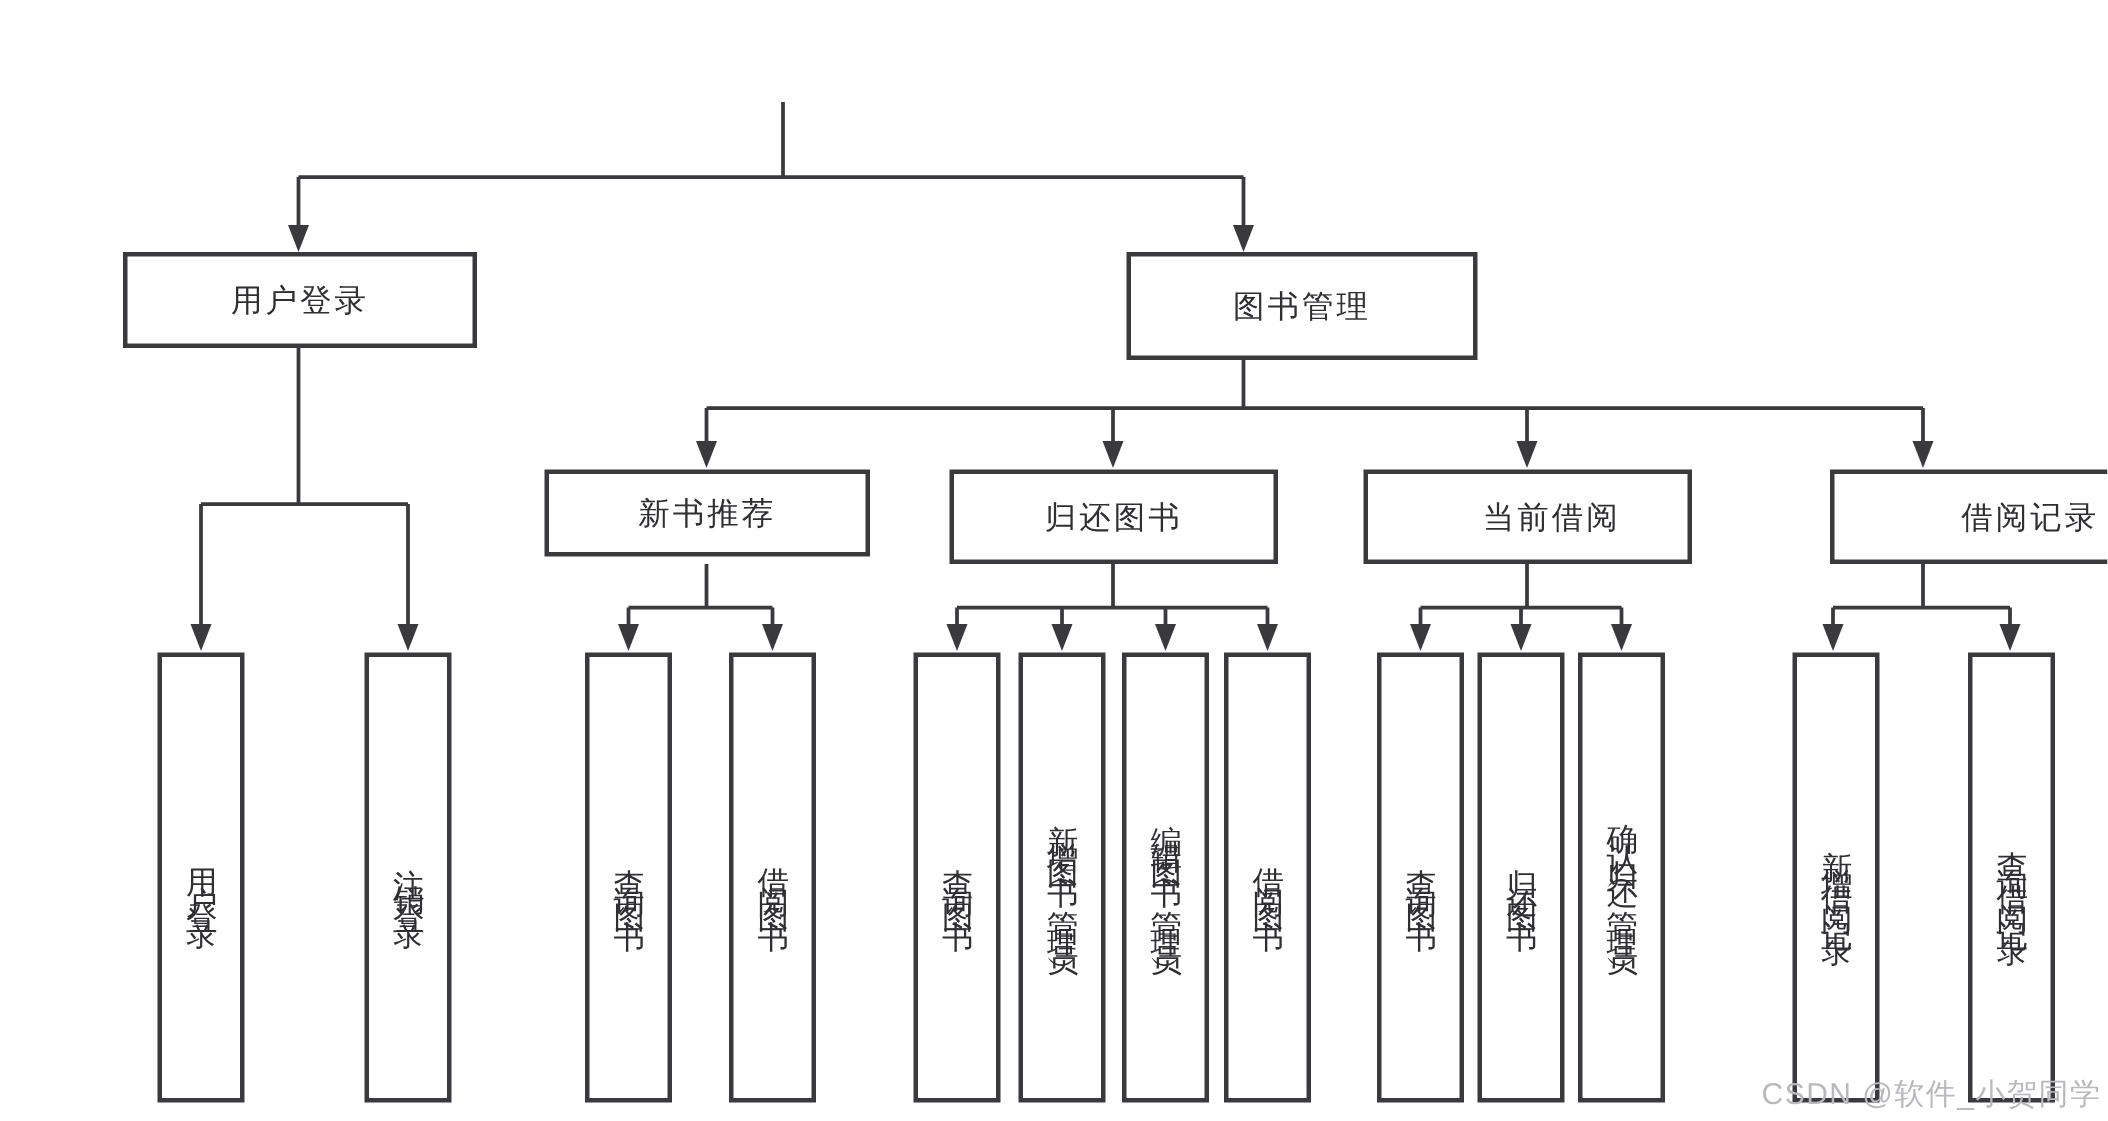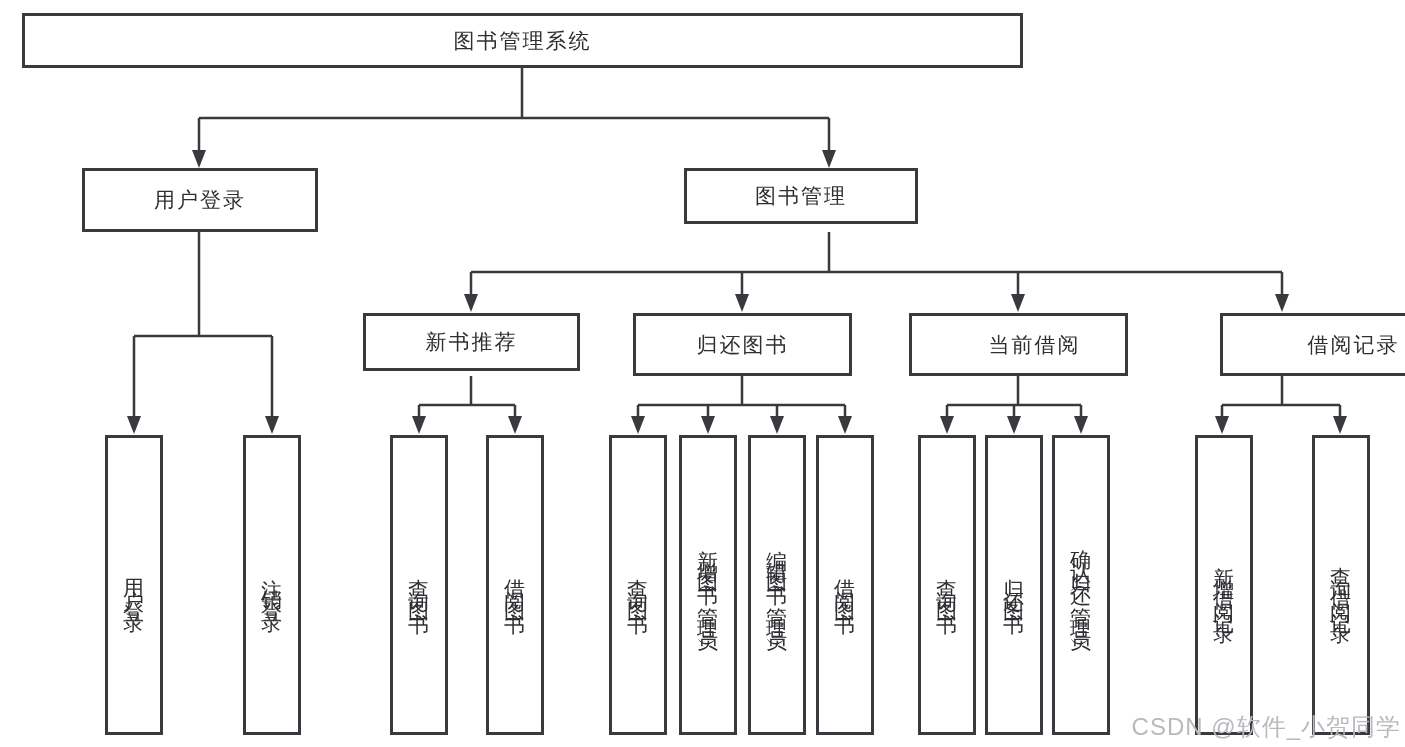--- a/index.html
+++ b/index.html
@@ -26,35 +26,35 @@
   }
   .vtext{
     writing-mode:vertical-rl;
     text-orientation:mixed;
     letter-spacing:0.55em;
     line-height:1;
   }
   
   .n-root{left:22px;top:13px;width:1001px;height:55px;}
   .n-ul{left:82px;top:168px;width:236px;height:64px;}
-  .n-bm{left:684px;top:168px;width:234px;height:56px;justify-content:center;}
+  .n-bm{left:751px;top:168px;width:234px;height:72px;justify-content:center;}
   .n-nb{left:363px;top:313px;width:217px;height:58px;}
   .n-bb{left:633px;top:313px;width:219px;height:63px;}
   .n-cb{left:909px;top:313px;width:219px;height:63px;padding-left:32px;}
   .n-br{left:1172px;top:313px;width:267px;height:63px;margin-left:48px;}
   .leaf{top:435px;width:58px;height:300px;}
   .l-a1{left:105px;} .l-a2{left:243px;}
   .l-b1{left:390px;} .l-b2{left:486px;}
   .l-c1{left:609px;} .l-c2{left:679px;} .l-c3{left:748px;} .l-c4{left:816px;}
   .l-d1{left:918px;} .l-d2{left:985px;} .l-d3{left:1052px;}
   .l-e1{left:1195px;} .l-e2{left:1312px;}
   #watermark{
     position:absolute;
     right:4px;bottom:4px;
-    font-size:24px;
+    font-size:20px;
     color:#b9b9bd;
     letter-spacing:1px;
   }
 </style>
 </head>
 <body>
 
 <div id="canvas">
 
   <svg id="wires" viewBox="0 0 1405 747" xmlns="http://www.w3.org/2000/svg">
@@ -90,23 +90,20 @@
       <polygon points="770,416 784,416 777,434"></polygon>
       <polygon points="838,416 852,416 845,434"></polygon>
       <polygon points="940,416 954,416 947,434"></polygon>
       <polygon points="1007,416 1021,416 1014,434"></polygon>
       <polygon points="1074,416 1088,416 1081,434"></polygon>
       <polygon points="1215,416 1229,416 1222,434"></polygon>
       <polygon points="1333,416 1347,416 1340,434"></polygon>
     </g>
   </svg>
 
-  <div class="box n-root">
-    <span>图书管理系统</span>
-  </div>
 
   <div class="box n-ul">
     <span>用户登录</span>
   </div>
   <div class="box n-bm">
     <span>图书管理</span>
   </div>
 
   <div class="box n-nb">
     <span>新书推荐</span>

